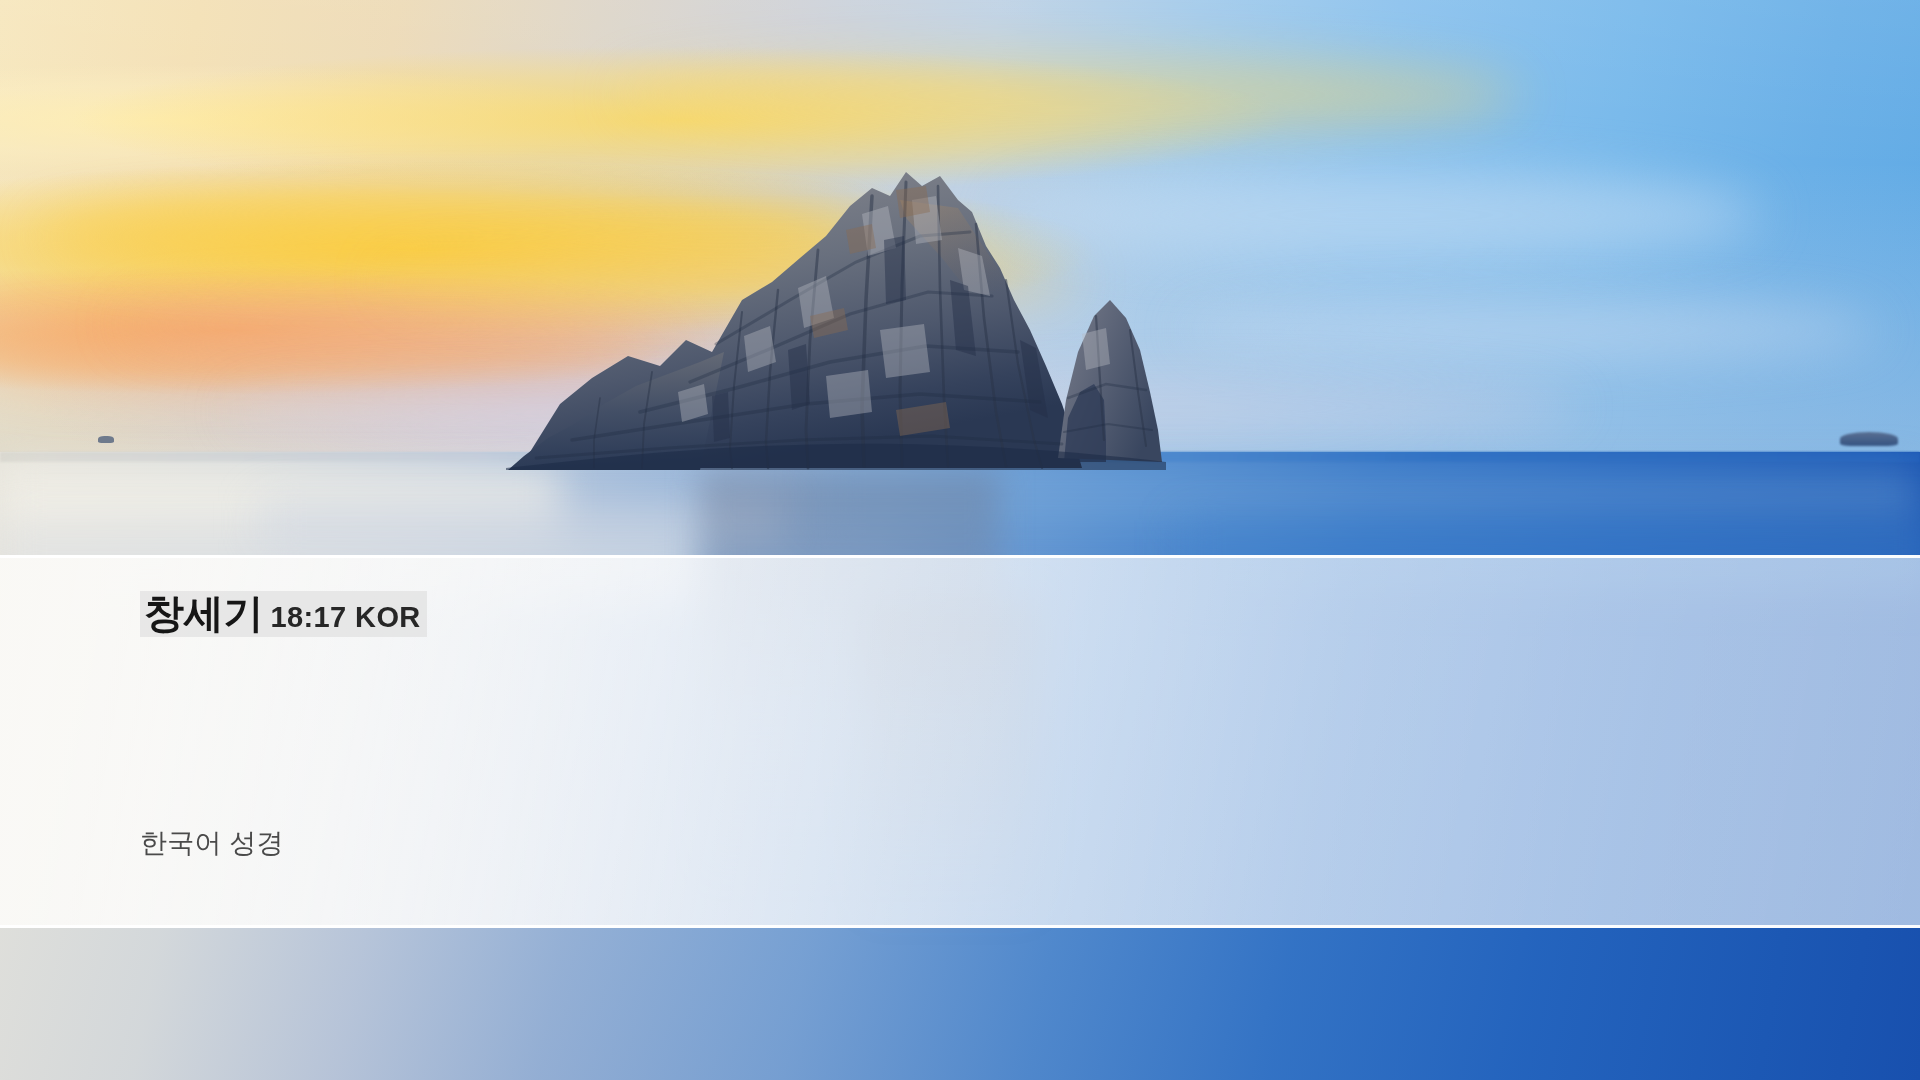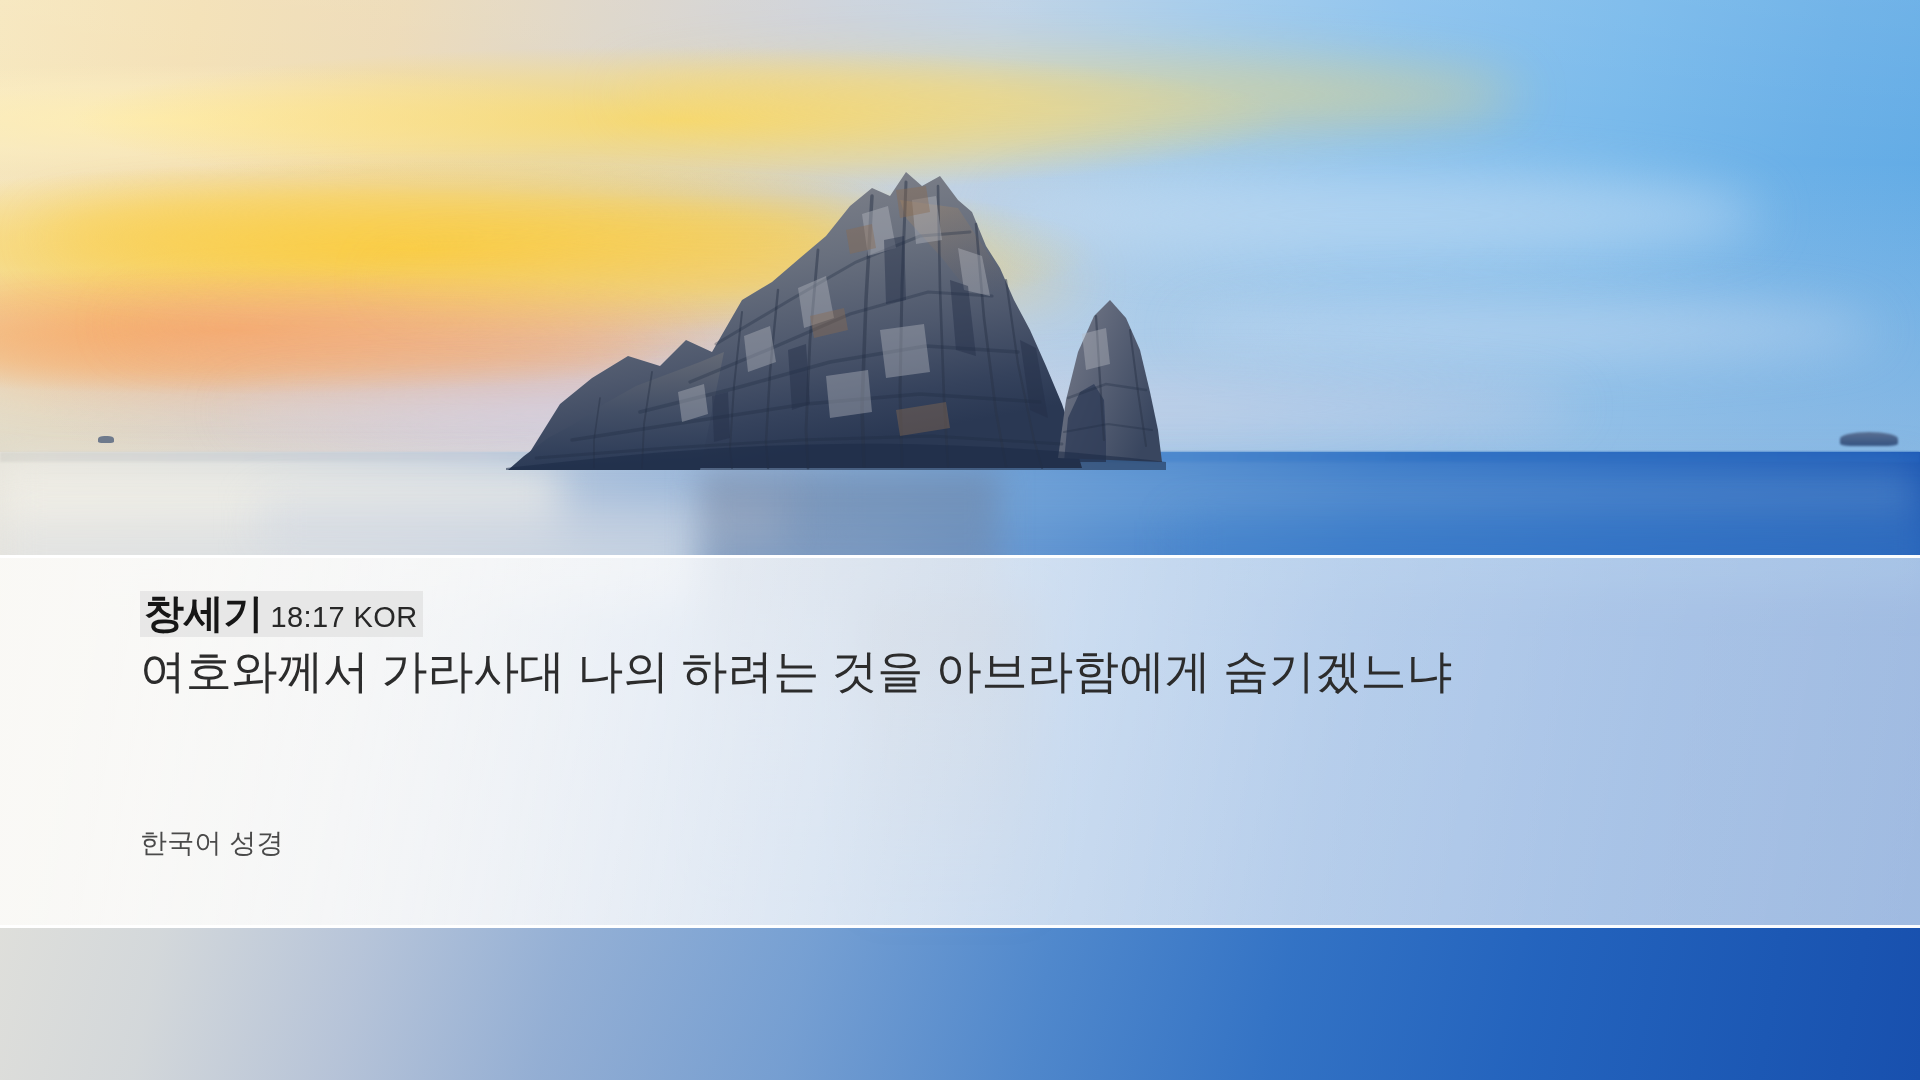--- a/index.html
+++ b/index.html
@@ -171,21 +171,21 @@
     line-height: 1;
   }
   .ref-book {
     font-size: 40px;
     font-weight: 700;
     color: #161616;
     letter-spacing: -0.2px;
   }
   .ref-loc {
     font-size: 29px;
-    font-weight: 400;
+    font-weight: 700;
     color: #272727;
     letter-spacing: 0.4px;
     margin-left: 7px;
   }
 
   
   .verse {
     position: absolute;
     left: 0; top: 83px;
     width: 1660px;
@@ -337,20 +337,19 @@
   </div>
 
   <div class="band">
     <div class="band-tint"></div>
     <div class="band-content">
 
       <div class="ref-line">
         <span class="ref-book">창세기</span><span class="ref-loc">18:17 KOR</span>
       </div>
 
-      <div class="verse">여호와께서 가라사대 나의 하려는 것을 아브라함에게 숨기겠느냐</div>
 
       <div class="subtitle">한국어 성경</div>
 
     </div>
   </div>
 
 </div>
 
 </body></html>

